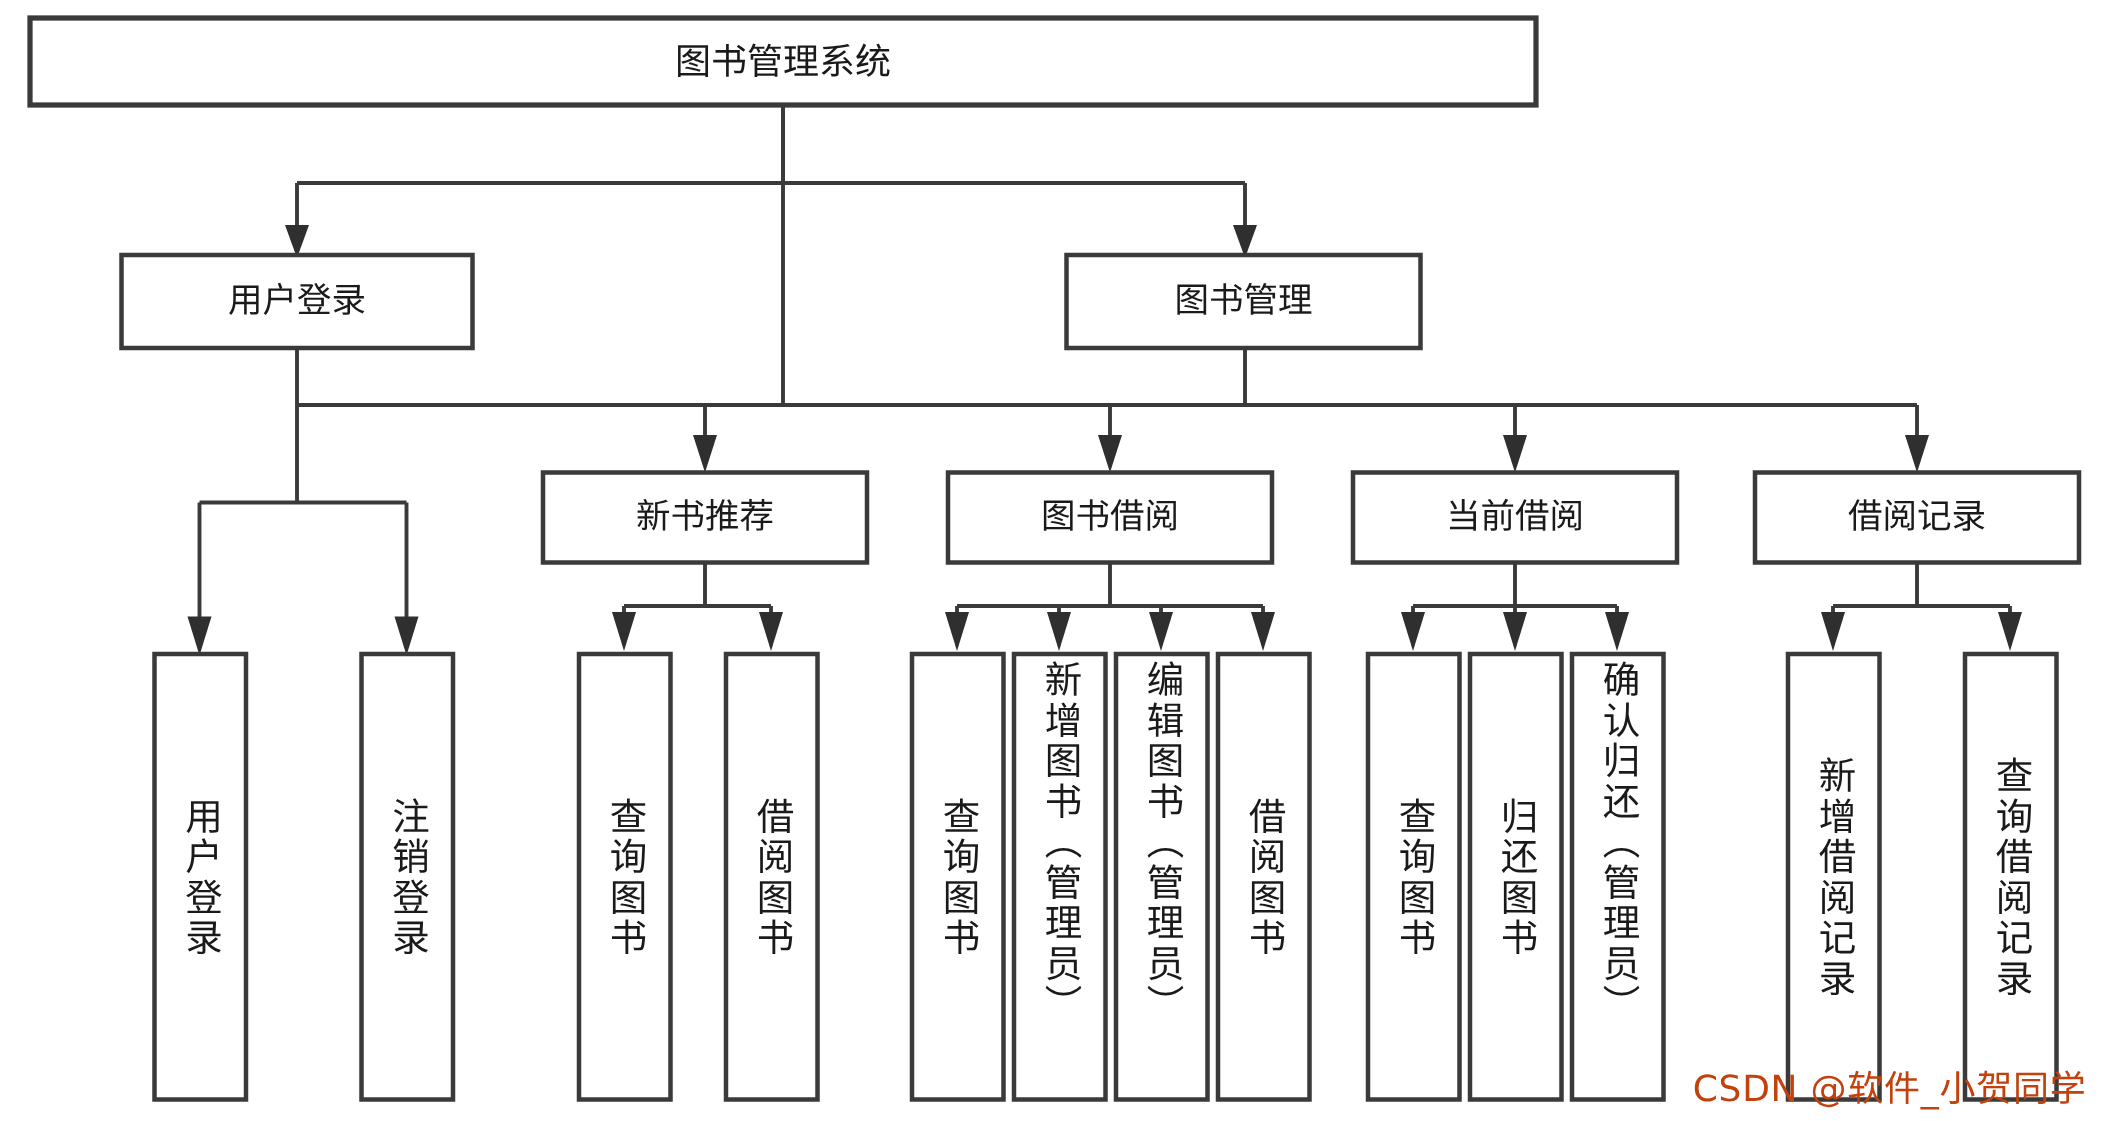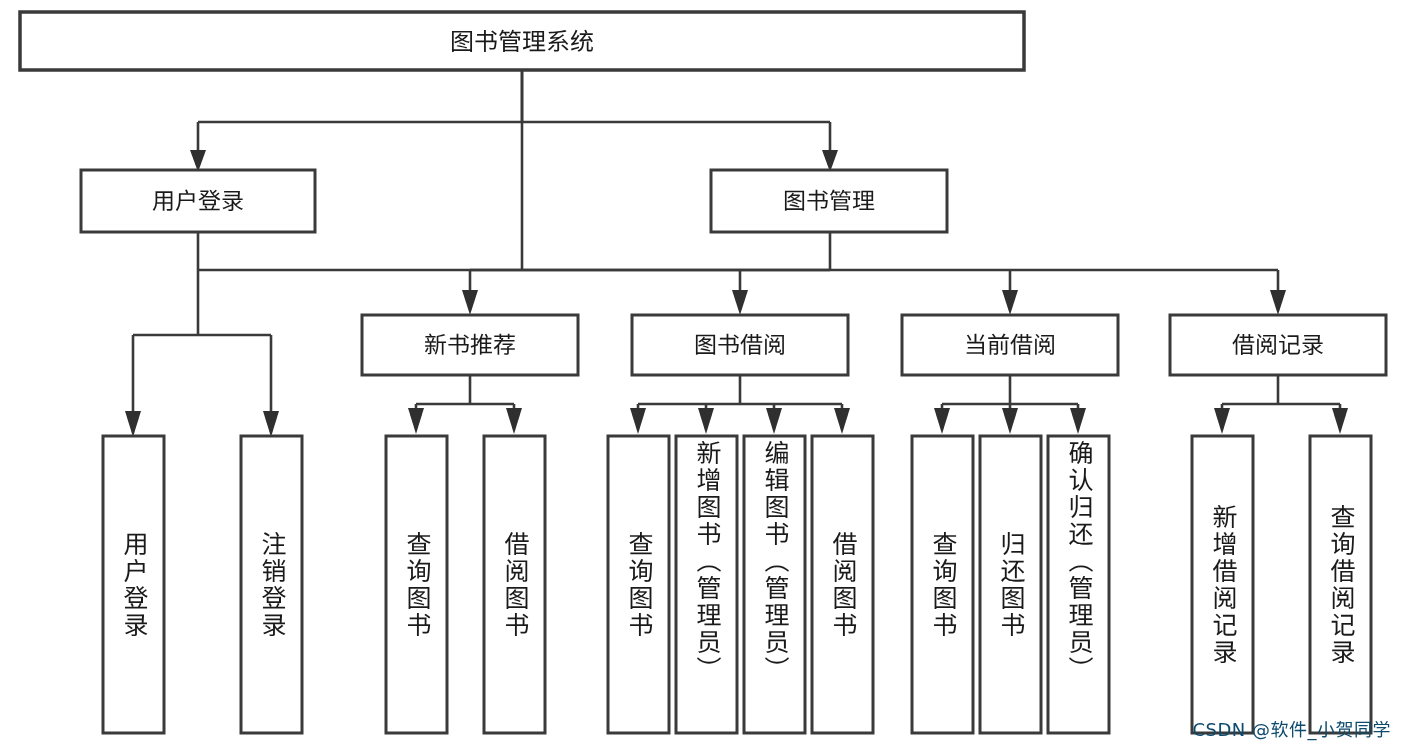--- a/index.html
+++ b/index.html
@@ -76,22 +76,22 @@
     letter-spacing: 2px;
     color: #1a1a1a;
     text-align: center;
     white-space: nowrap;
   }
   .watermark {
     position: absolute;
     right: 14px;
     bottom: 6px;
     font-family: "DejaVu Sans", "Liberation Sans", sans-serif;
-    font-size: 18px;
-    color: #0c4a6e;
+    font-size: 24px;
+    color: #c2410c;
     letter-spacing: 0.5px;
     user-select: none;
     pointer-events: none;
   }
 </style>
 </head>
 <body>
 
 <div id="diagram-root">
 

